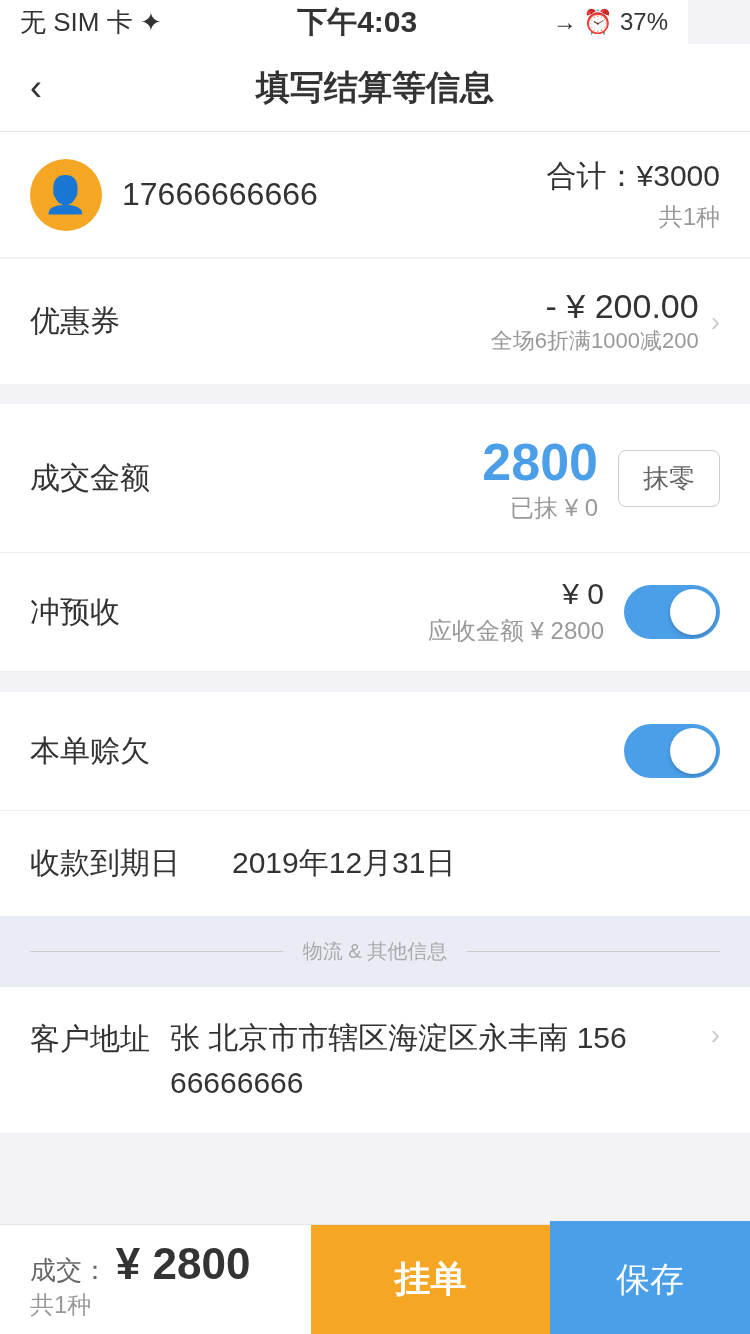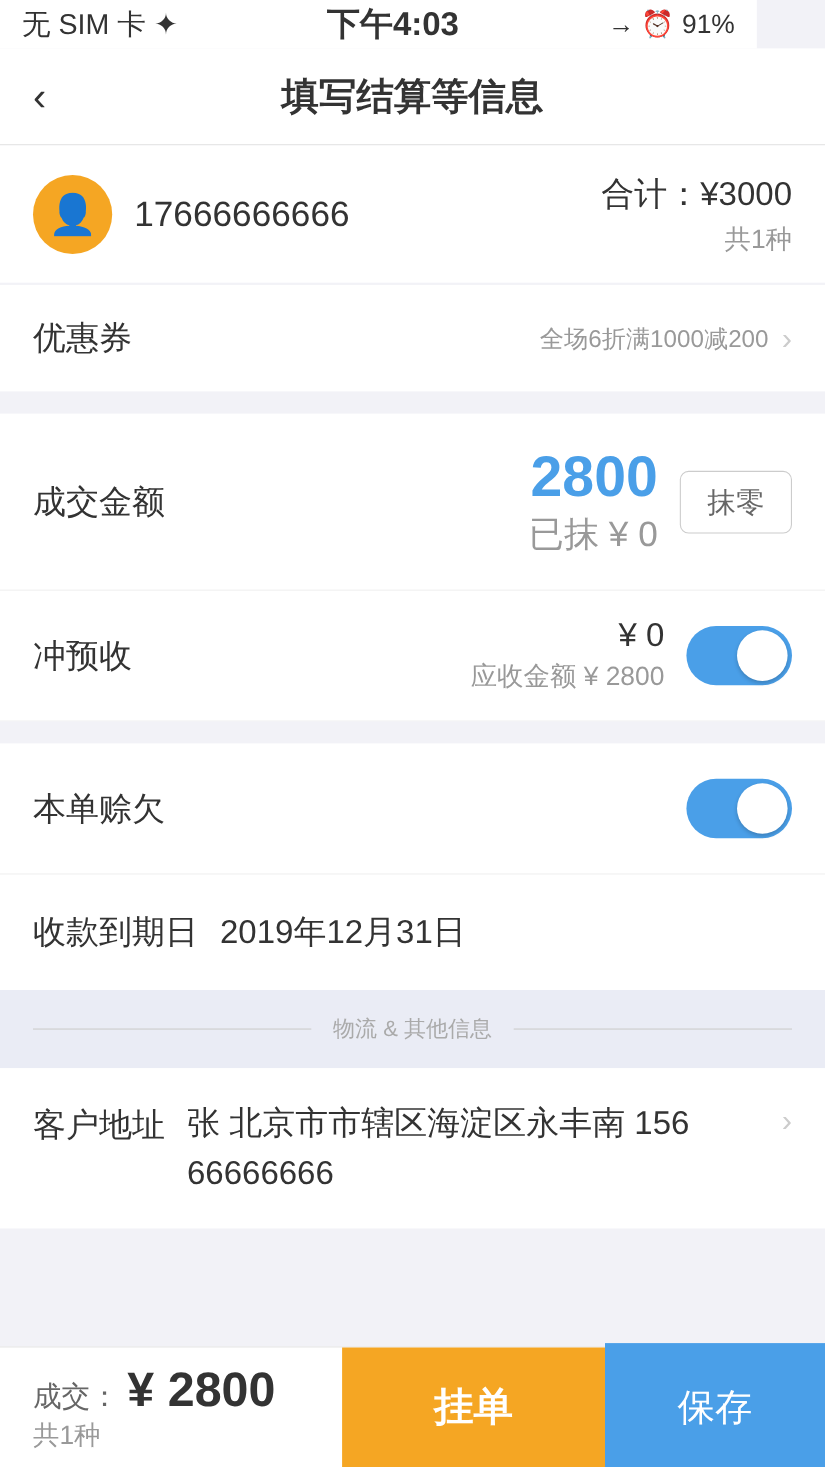--- a/index.html
+++ b/index.html
@@ -129,21 +129,21 @@
     .round-btn {
       border: 1px solid #ccc;
       border-radius: 8px;
       padding: 10px 24px;
       font-size: 26px;
       color: #666;
       background: #fff;
       cursor: pointer;
     }
     .amount-sub {
-      font-size: 32px;
+      font-size: 24px;
       color: #999;
       text-align: right;
     }
 
     .form-row-advance {
       padding: 24px 30px;
       display: flex;
       align-items: center;
       justify-content: space-between;
       border-bottom: 1px solid #f0f0f0;
@@ -188,21 +188,21 @@
     
     .due-date-row {
       padding: 32px 30px;
       display: flex;
       align-items: center;
       gap: 20px;
       background: #fff;
       border-top: 1px solid #f0f0f0;
     }
     .due-date-label { font-size: 30px; color: #333; }
-    .due-date-value { font-size: 30px; color: #333; }
+    .due-date-value { font-size: 30px; color: #333; margin-left: 32px; }
 
     
     .logistics-divider {
       background: #eaecf5;
       padding: 22px 30px;
       display: flex;
       align-items: center;
       justify-content: center;
       gap: 20px;
     }
@@ -291,21 +291,21 @@
   </style>
 </head>
 <body>
 
 <div class="status-bar">
   <div class="status-left">
     <span>无 SIM 卡 ✦</span>
   </div>
   <div class="status-center">下午4:03</div>
   <div class="status-right">
-    <span>→ ⏰ <span>91%</span></span>
+    <span>→ ⏰ <span>37%</span></span>
   </div>
 </div>
 
 <div class="nav-bar">
   <span class="nav-back">‹</span>
   <span class="nav-title">填写结算等信息</span>
 </div>
 
 <div class="customer-card">
   <div class="customer-left">
@@ -321,20 +321,21 @@
       <span>合计：</span><span>¥3000</span>
     </div>
     <div class="total-count">共1种</div>
   </div>
 </div>
 
 <div class="coupon-row">
   <span class="coupon-label">优惠券</span>
   <div class="coupon-right">
     <div class="amount-group">
+      <span class="coupon-discount">- ¥ 200.00</span>
       <span class="coupon-desc">全场6折满1000减200</span>
     </div>
     <span class="chevron-icon">›</span>
   </div>
 </div>
 
 <div class="section-divider"></div>
 
 <div class="form-section">
   <div class="form-row">

